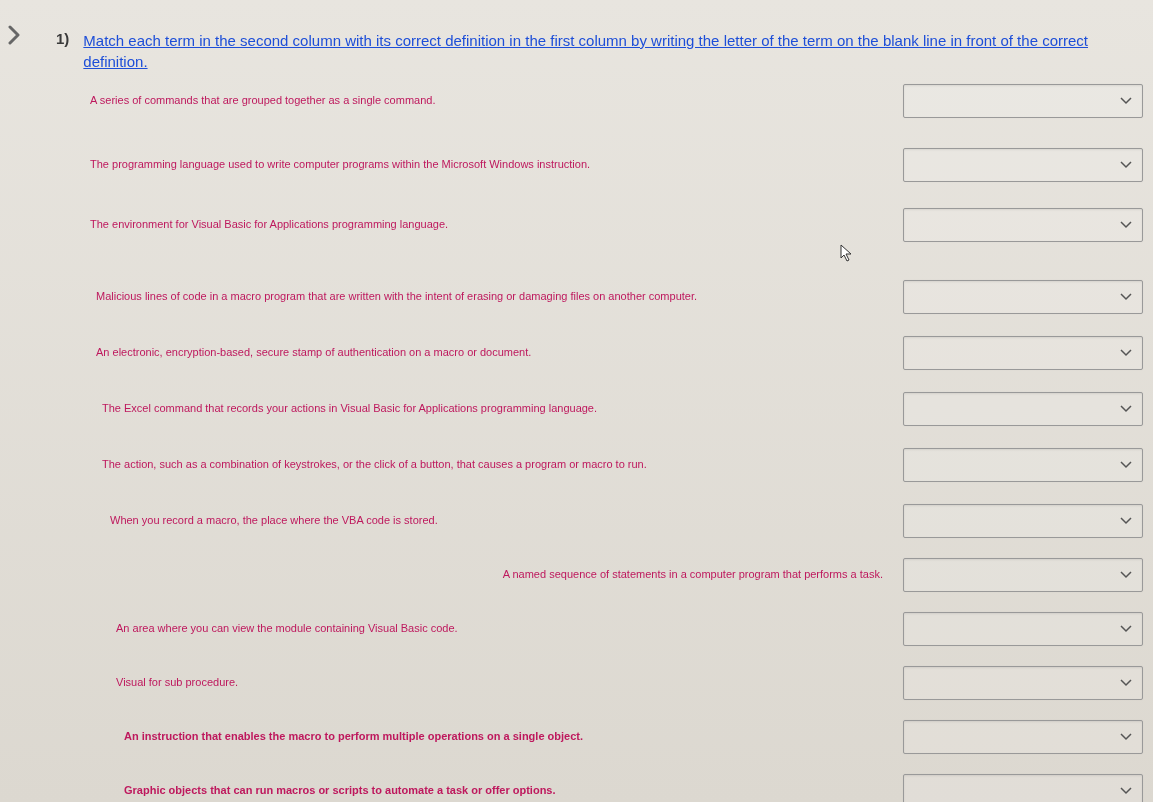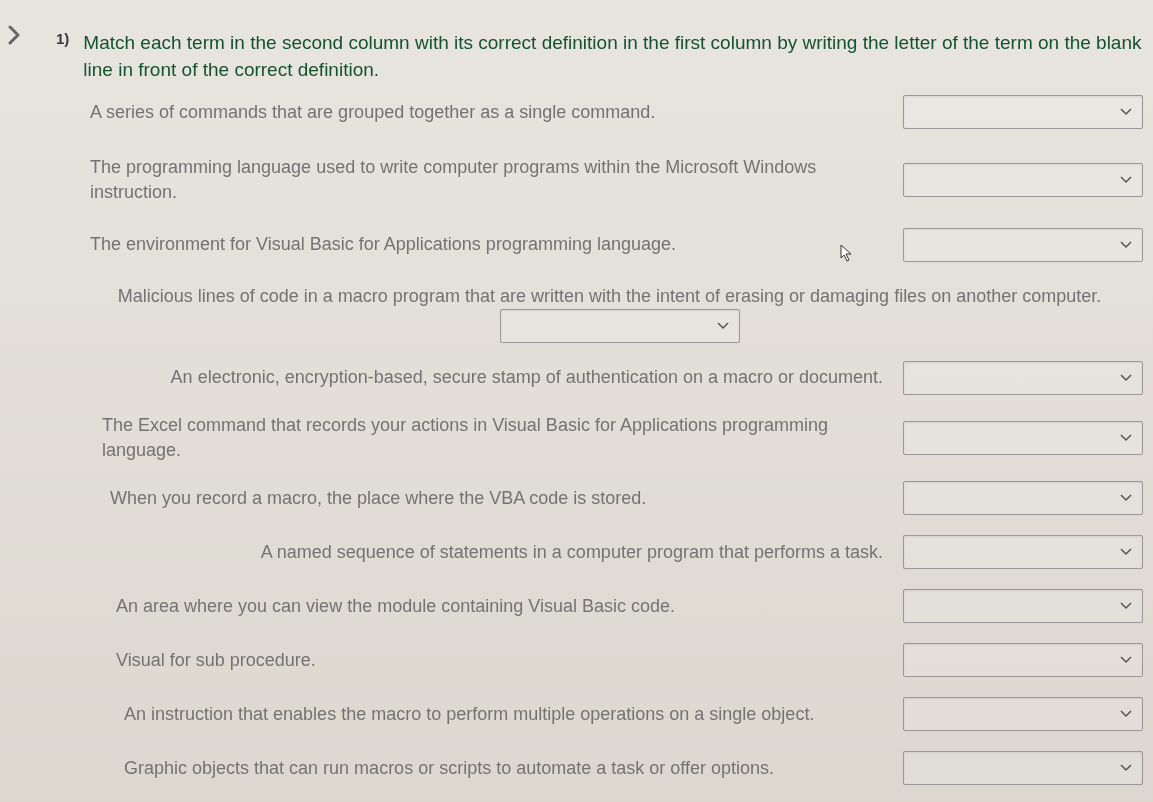--- a/index.html
+++ b/index.html
@@ -32,41 +32,42 @@
       margin-bottom: 8px;
     }
     .question-number {
       font-size: 15px;
       color: #3a3a3a;
       font-weight: bold;
       margin-right: 14px;
       flex-shrink: 0;
     }
     .question-text {
-      font-size: 19px;
-      color: #14532d;
+      font-size: 15px;
+      color: #1d4ed8;
       line-height: 1.4;
+      text-decoration: underline;
     }
     .items {
       padding-left: 34px;
     }
     .item-row {
       display: flex;
       align-items: center;
       justify-content: space-between;
       min-height: 42px;
       margin-bottom: 12px;
       padding-right: 10px;
     }
     .item-row:first-child {
       margin-top: 0;
     }
     .definition {
-      font-size: 18px;
-      color: #737373;
+      font-size: 11px;
+      color: #be185d;
       flex: 1;
       padding-right: 20px;
       line-height: 1.4;
     }
     .dropdown {
       width: 240px;
       height: 34px;
       background: rgba(255,255,255,0.15);
       border: 1px solid #999;
       border-radius: 2px;
@@ -93,21 +94,21 @@
       pointer-events: none;
     }
     .cursor svg {
       width: 16px;
       height: 20px;
     }
     .indent-1 { padding-left: 6px; }
     .indent-2 { padding-left: 12px; }
     .indent-3 { padding-left: 20px; }
     .indent-4 { padding-left: 26px; }
-    .indent-5 { padding-left: 34px; }
+    .indent-5 { padding-left: 34px; font-weight: bold; }
   </style>
 </head>
 <body>
 
 <div class="chevron">
   <svg width="14" height="20" viewBox="0 0 14 20">
       <path d="M2 2 L10 10 L2 18" stroke="#666" stroke-width="3" fill="none" stroke-linecap="round" stroke-linejoin="round"></path>
     </svg>
 </div>
 
@@ -145,32 +146,32 @@
       <span class="definition">The environment for Visual Basic for Applications programming language.</span>
       <div class="dropdown">
         <span class="chev-down">
             <svg viewBox="0 0 12 8">
               <path d="M1 1 L6 6 L11 1" stroke="#555" stroke-width="1.5" fill="none"></path>
             </svg>
           </span>
       </div>
     </div>
 
-    <div class="item-row indent-1" style="margin-top:18px;flex-direction:column;">
+    <div class="item-row indent-1" style="margin-top:30px;">
       <span class="definition">Malicious lines of code in a macro program that are written with the intent of erasing or damaging files on another computer.</span>
       <div class="dropdown">
         <span class="chev-down">
             <svg viewBox="0 0 12 8">
               <path d="M1 1 L6 6 L11 1" stroke="#555" stroke-width="1.5" fill="none"></path>
             </svg>
           </span>
       </div>
     </div>
 
-    <div class="item-row indent-1" style="margin-top:14px;text-align:right;">
+    <div class="item-row indent-1" style="margin-top:14px;">
       <span class="definition">An electronic, encryption-based, secure stamp of authentication on a macro or document.</span>
       <div class="dropdown">
         <span class="chev-down">
             <svg viewBox="0 0 12 8">
               <path d="M1 1 L6 6 L11 1" stroke="#555" stroke-width="1.5" fill="none"></path>
             </svg>
           </span>
       </div>
     </div>
 
@@ -178,20 +179,30 @@
       <span class="definition">The Excel command that records your actions in Visual Basic for Applications programming language.</span>
       <div class="dropdown">
         <span class="chev-down">
             <svg viewBox="0 0 12 8">
               <path d="M1 1 L6 6 L11 1" stroke="#555" stroke-width="1.5" fill="none"></path>
             </svg>
           </span>
       </div>
     </div>
 
+    <div class="item-row indent-2" style="margin-top:14px;">
+      <span class="definition">The action, such as a combination of keystrokes, or the click of a button, that causes a program or macro to run.</span>
+      <div class="dropdown">
+        <span class="chev-down">
+            <svg viewBox="0 0 12 8">
+              <path d="M1 1 L6 6 L11 1" stroke="#555" stroke-width="1.5" fill="none"></path>
+            </svg>
+          </span>
+      </div>
+    </div>
 
     <div class="item-row indent-3" style="margin-top:14px;align-items:center;">
       <span class="definition">When you record a macro, the place where the VBA code is stored.</span>
       <div class="dropdown">
         <span class="chev-down">
             <svg viewBox="0 0 12 8">
               <path d="M1 1 L6 6 L11 1" stroke="#555" stroke-width="1.5" fill="none"></path>
             </svg>
           </span>
       </div>

